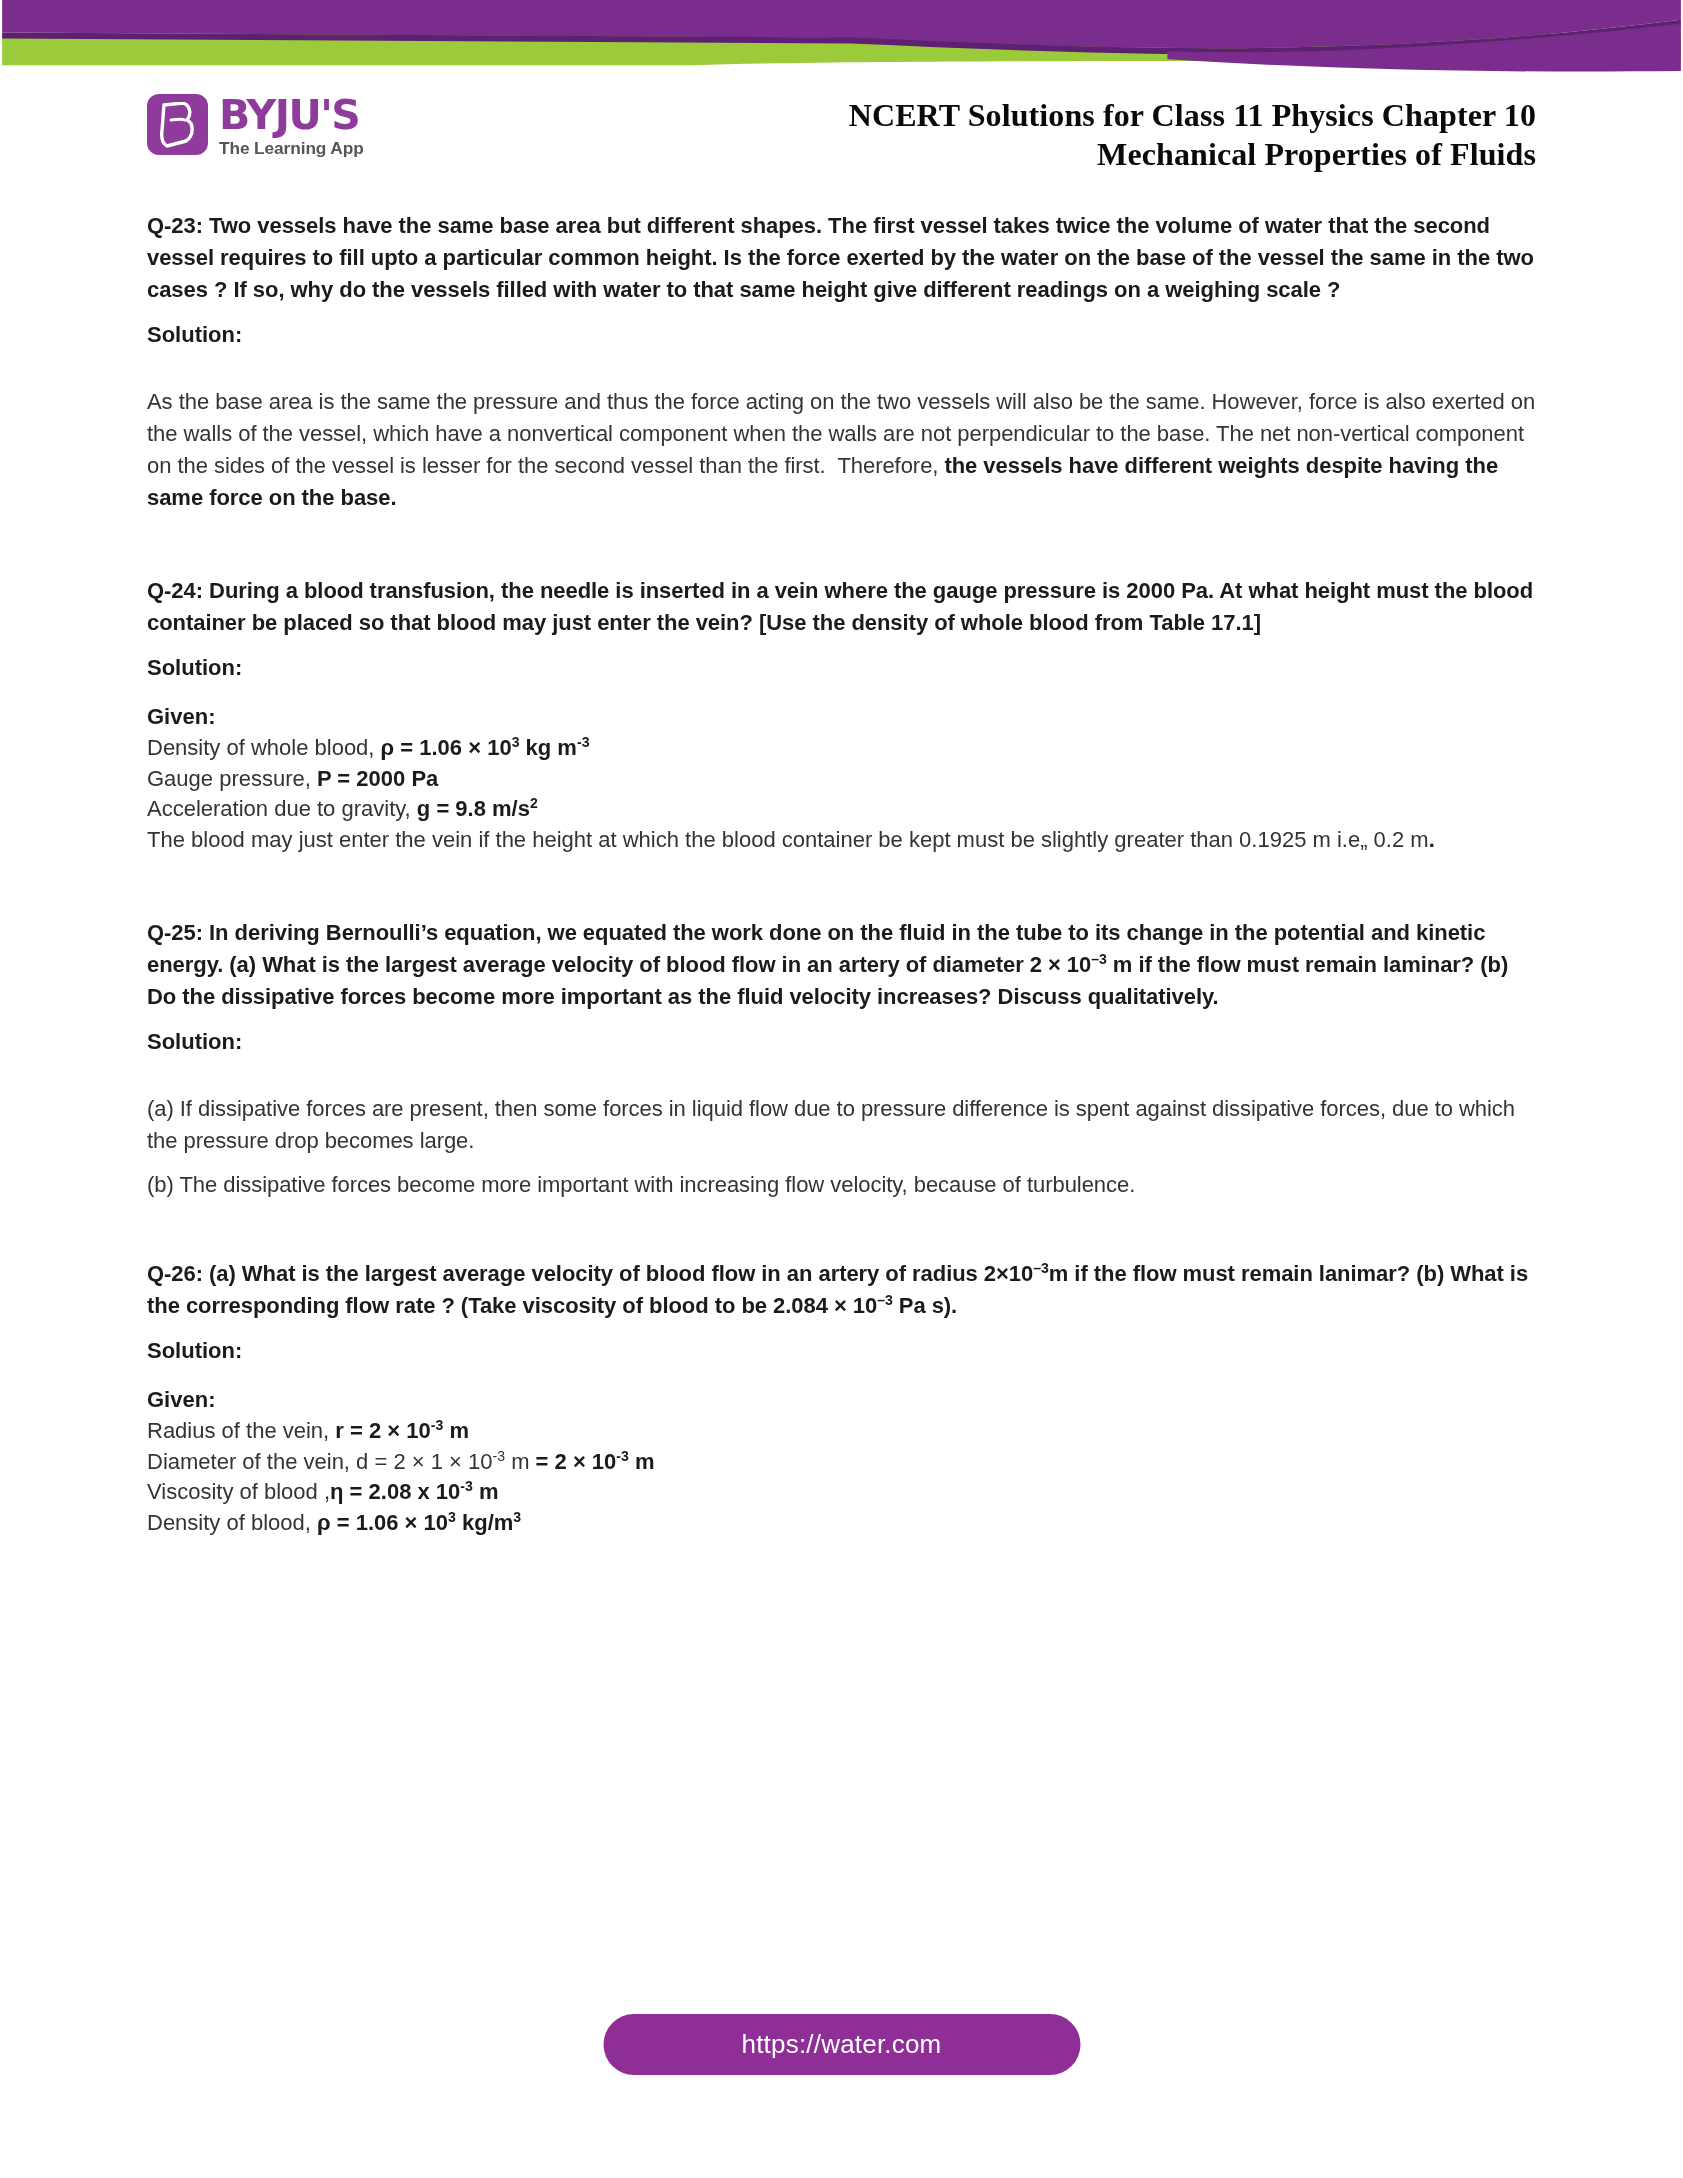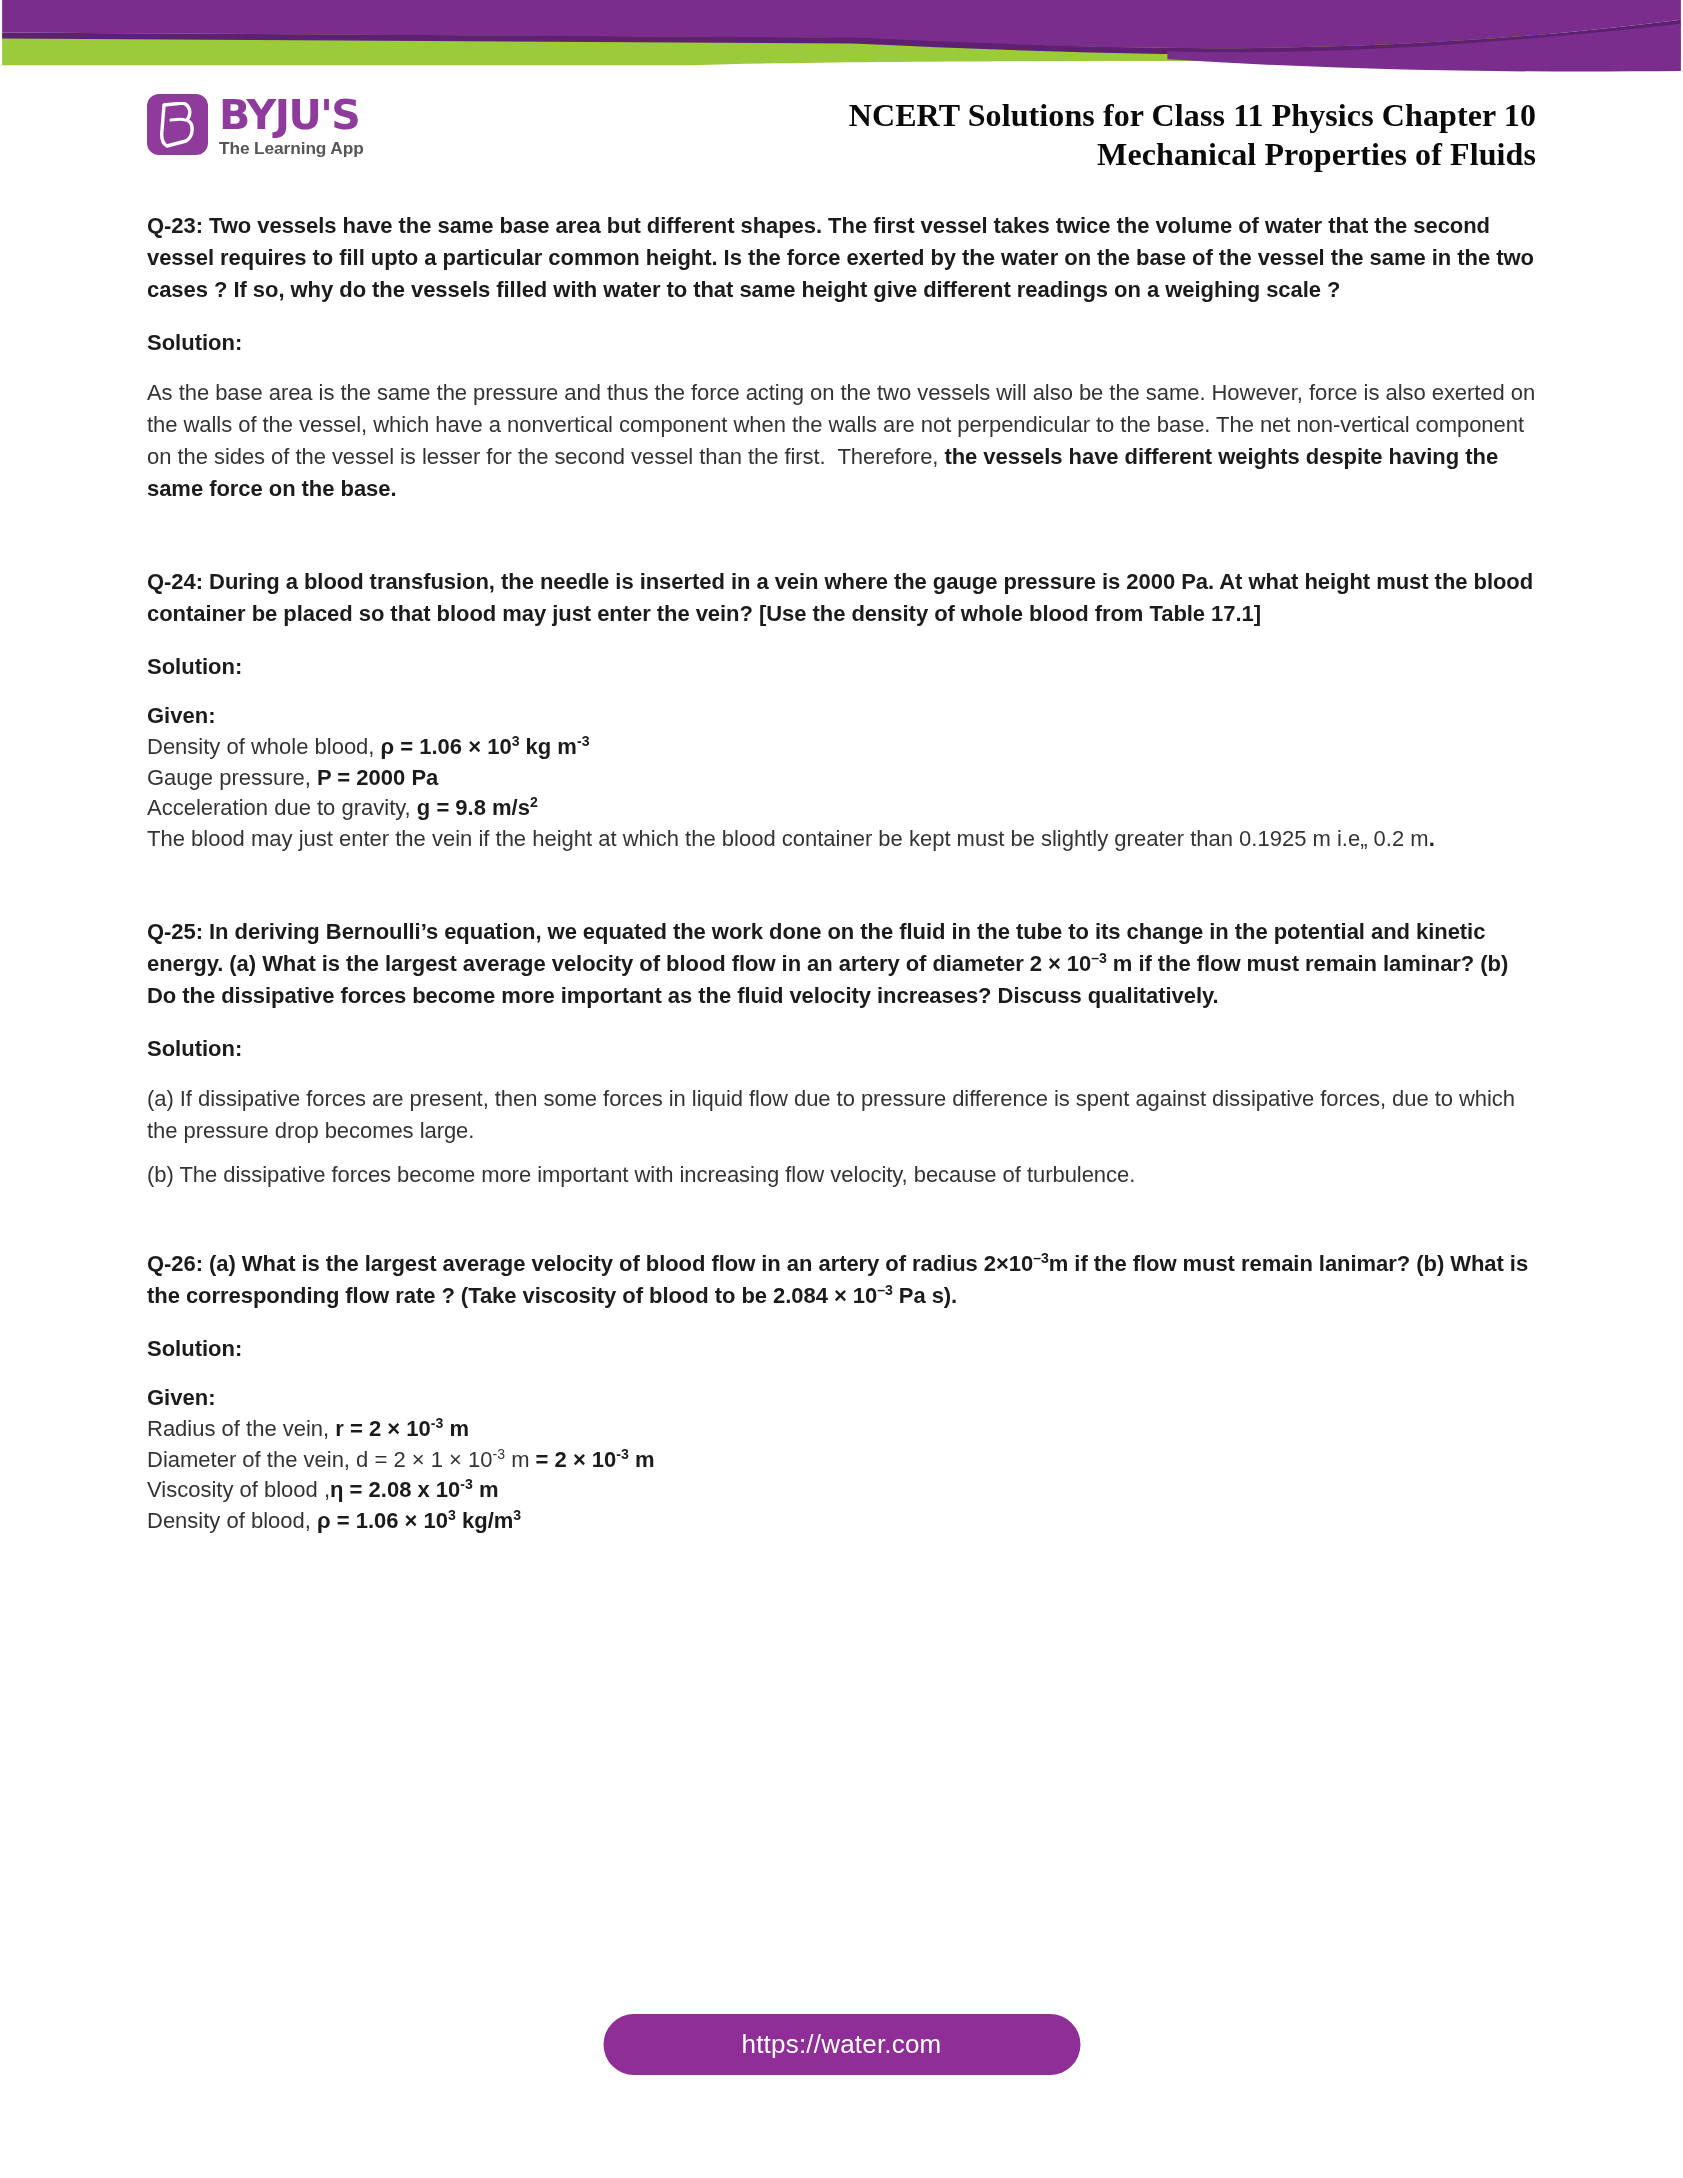--- a/index.html
+++ b/index.html
@@ -114,28 +114,28 @@
     font-weight: bold;
     color: #1b1b1b;
     line-height: 1.455;
     letter-spacing: -0.05px;
     text-align: left;
   }
   .sol-label {
     font-size: 22px;
     font-weight: bold;
     color: #1b1b1b;
-    margin-top: 24px;
+    margin-top: 16px;
   }
   .para {
     font-size: 22px;
     color: #333333;
     line-height: 1.455;
     letter-spacing: -0.05px;
-    margin-top: 21px;
+    margin-top: 38px;
   }
   .para b, .q-text b {
     color: #1b1b1b;
     font-weight: bold;
   }
   .tight {
     margin-top: 12px;
   }
   .given-block {
     font-size: 22px;

